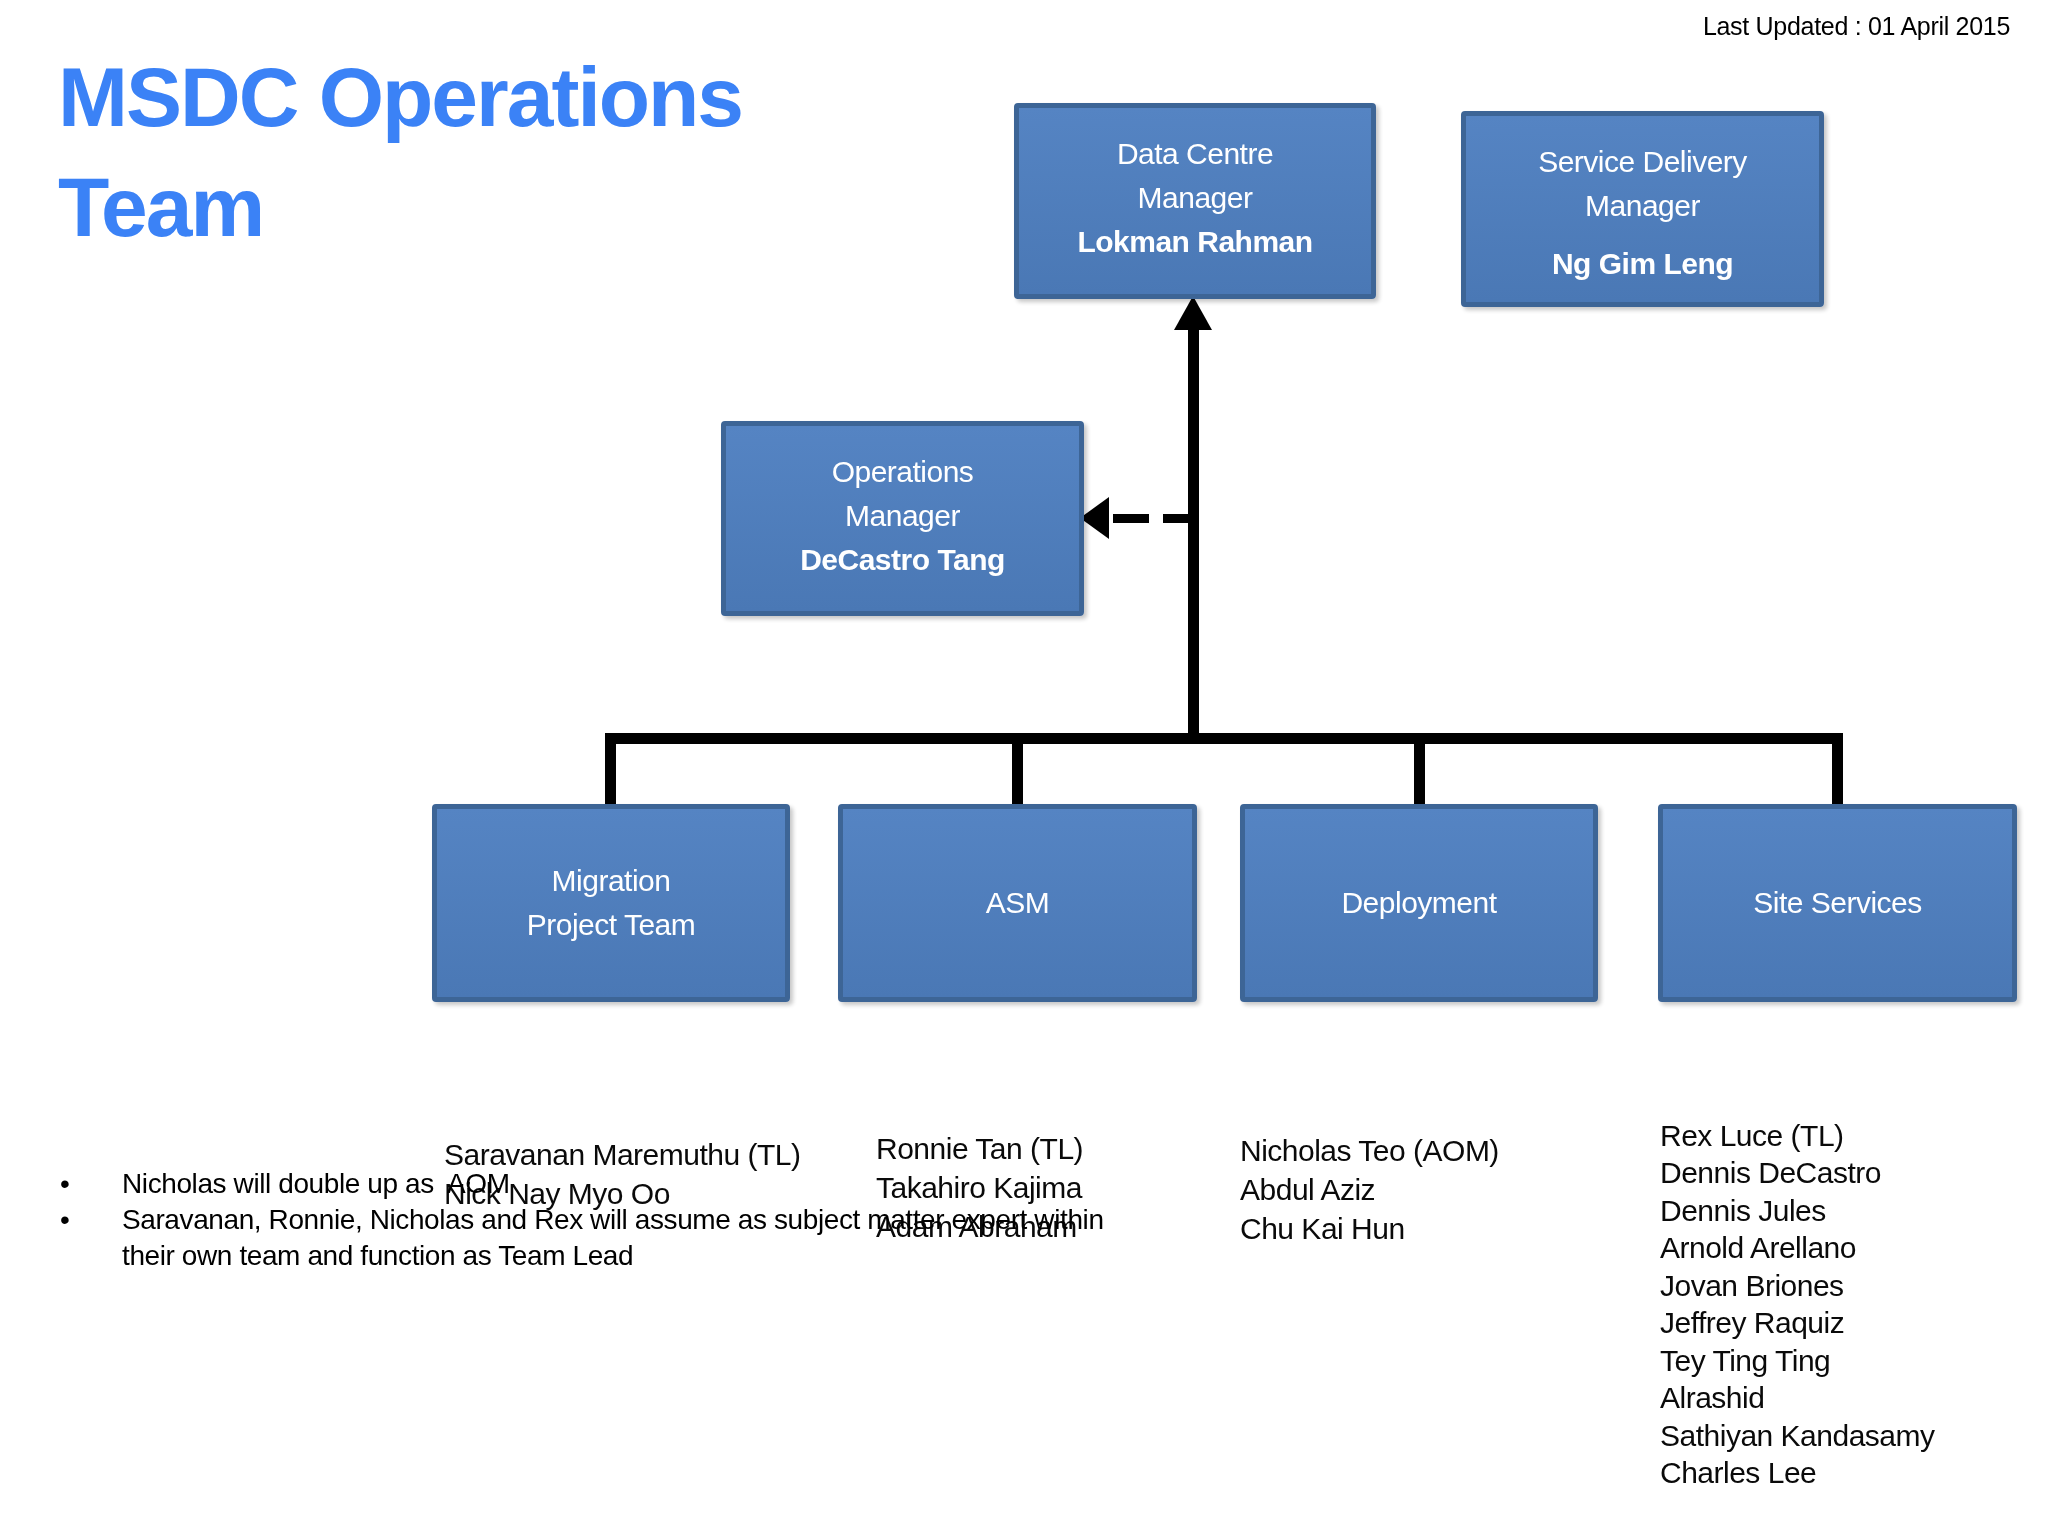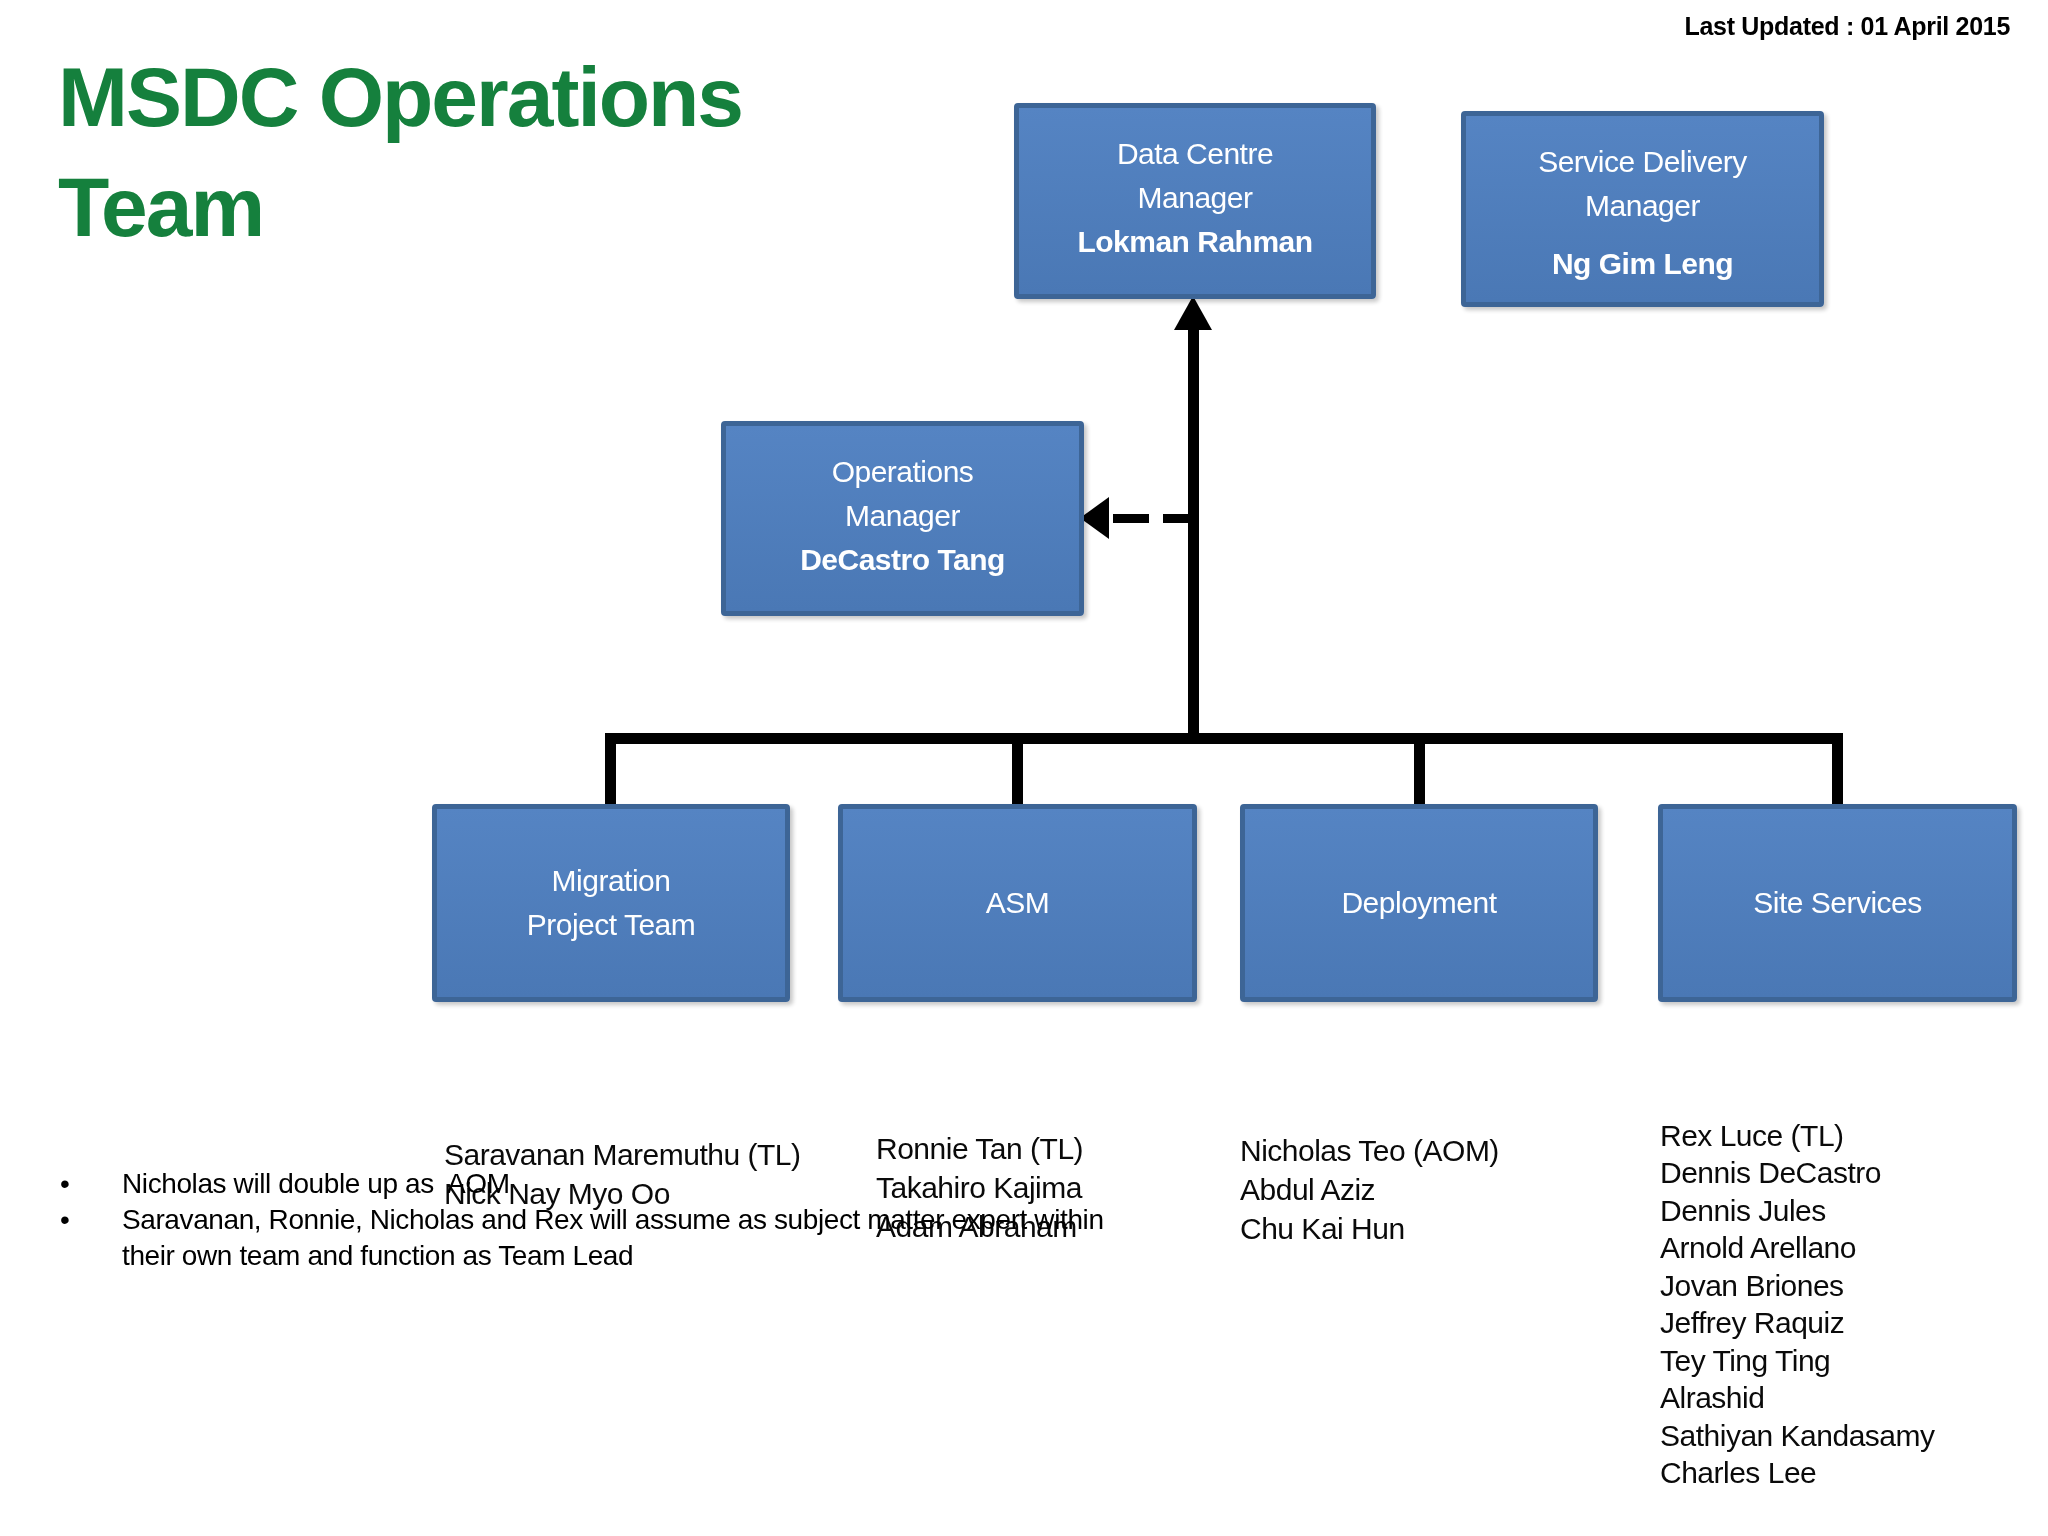--- a/index.html
+++ b/index.html
@@ -5,25 +5,25 @@
   html,body { margin:0; padding:0; background:#ffffff; }
   .page {
     position:relative; width:2048px; height:1536px; background:#ffffff;
     font-family:"Liberation Sans", sans-serif; color:#000; overflow:hidden;
   }
 
   
   .slide-title {
     position:absolute; left:58px; top:42px; width:820px;
     font-size:84px; font-weight:bold; letter-spacing:-2px;
-    line-height:110px; color:#15803d;
+    line-height:110px; color:#3b82f6;
   }
   .last-updated {
     position:absolute; top:12px; right:38px;
-    font-size:25px; font-weight:bold; letter-spacing:-0.3px;
+    font-size:25px; font-weight:normal; letter-spacing:-0.3px;
   }
 
   
   .org-box {
     position:absolute; box-sizing:border-box;
     background:linear-gradient(180deg,#5584c3 0%,#4a78b5 100%);
     border:5px solid #3d6596; border-radius:4px;
     box-shadow:3px 3px 4px rgba(0,0,0,0.22);
     color:#ffffff; text-align:center;
     display:flex; flex-direction:column; align-items:center;

